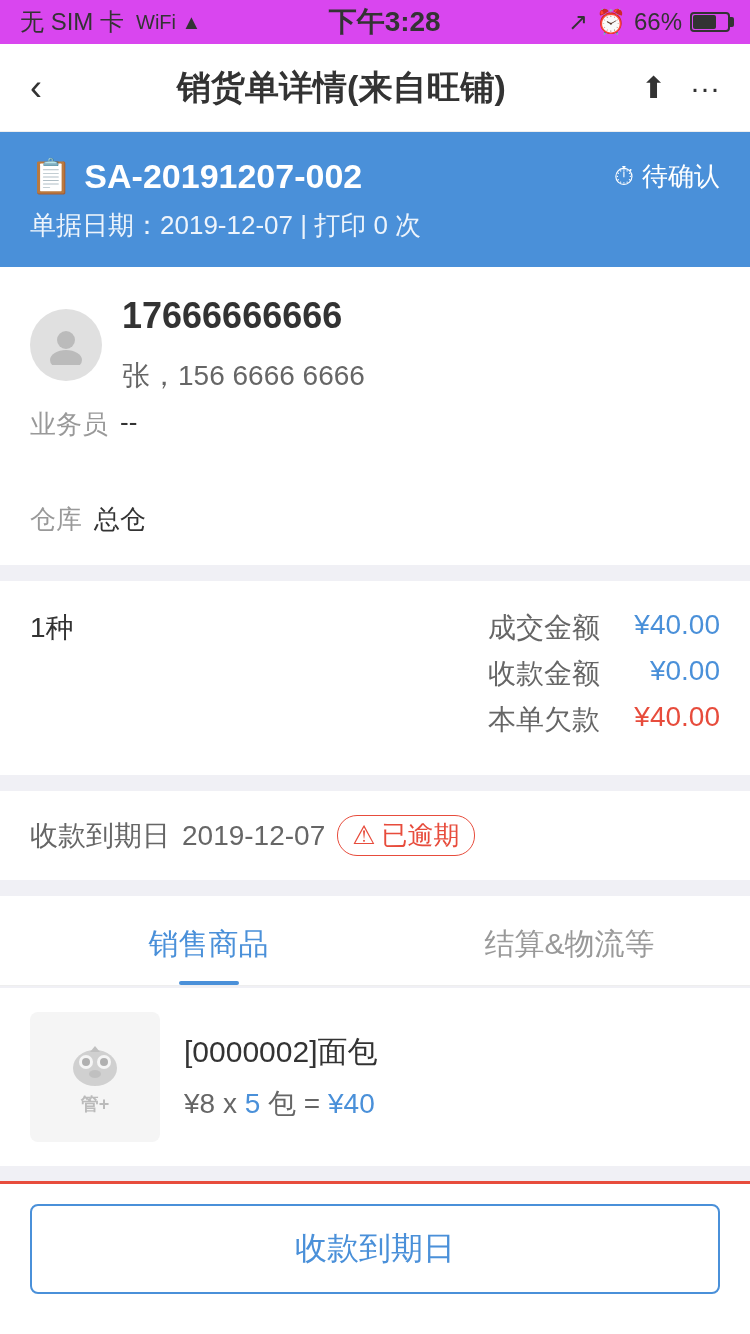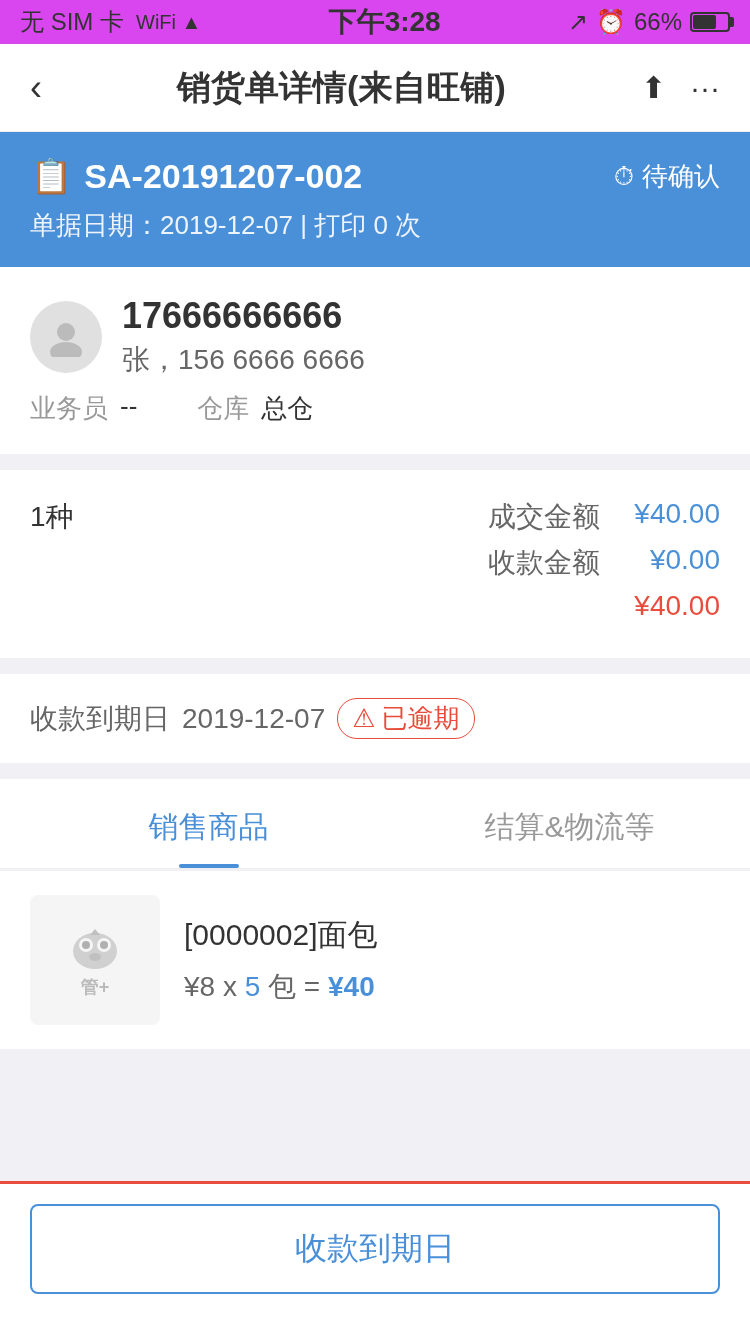--- a/index.html
+++ b/index.html
@@ -124,28 +124,29 @@
       flex-shrink: 0;
     }
     .customer-name {
       font-size: 36px;
       font-weight: 600;
       color: #333;
     }
     .customer-sub {
       font-size: 28px;
       color: #666;
-      margin-top: 4px;
+      margin-top: 20px;
     }
     .customer-meta {
       display: flex;
       gap: 60px;
       margin-top: 12px;
       font-size: 26px;
       color: #666;
+      flex-direction: column;
     }
     .meta-item { display: flex; gap: 12px; }
     .meta-label { color: #999; }
     .meta-value { color: #333; }
 
     
     .summary-section {
       background: #fff;
       padding: 28px 30px;
       margin-bottom: 16px;
@@ -153,21 +154,20 @@
       justify-content: space-between;
       align-items: flex-start;
     }
     .summary-left { font-size: 28px; color: #666; }
     .summary-left-row { display: flex; gap: 12px; align-items: center; }
     .summary-label { color: #999; }
     .summary-val { color: #333; }
     .summary-right { text-align: right; }
     .summary-row {
       display: flex;
-      justify-content: flex-end;
       gap: 20px;
       margin-bottom: 8px;
       font-size: 28px;
     }
     .amount-label { color: #666; }
     .amount-val { color: #4a90d9; min-width: 100px; text-align: right; }
     .amount-val.debt { color: #e74c3c; }
 
     
     .due-section {
@@ -255,21 +255,21 @@
     .product-name {
       font-size: 30px;
       color: #333;
       font-weight: 500;
       margin-bottom: 12px;
     }
     .product-price {
       font-size: 28px;
       color: #666;
     }
-    .product-price .highlight { color: #4a90d9; font-weight: 700; }
+    .product-price .highlight { color: #4a90d9; font-weight: 400; }
     .product-price .qty { color: #4a90d9; }
 
     
     .content-area {
       min-height: 300px;
       background: #f0f0f5;
     }
 
     
     .bottom-btn-area {
@@ -371,20 +371,21 @@
   <div class="summary-right">
     <div class="summary-row">
       <span class="amount-label">成交金额</span>
       <span class="amount-val">¥40.00</span>
     </div>
     <div class="summary-row">
       <span class="amount-label">收款金额</span>
       <span class="amount-val">¥0.00</span>
     </div>
     <div class="summary-row">
+      <span class="amount-label">本单欠款</span>
       <span class="amount-val debt">¥40.00</span>
     </div>
   </div>
 </div>
 
 <div class="due-section">
   <span>收款到期日</span>
   <span>2019-12-07</span>
   <span class="overdue-badge">
     <span style="color:#e74c3c;">⚠</span>

